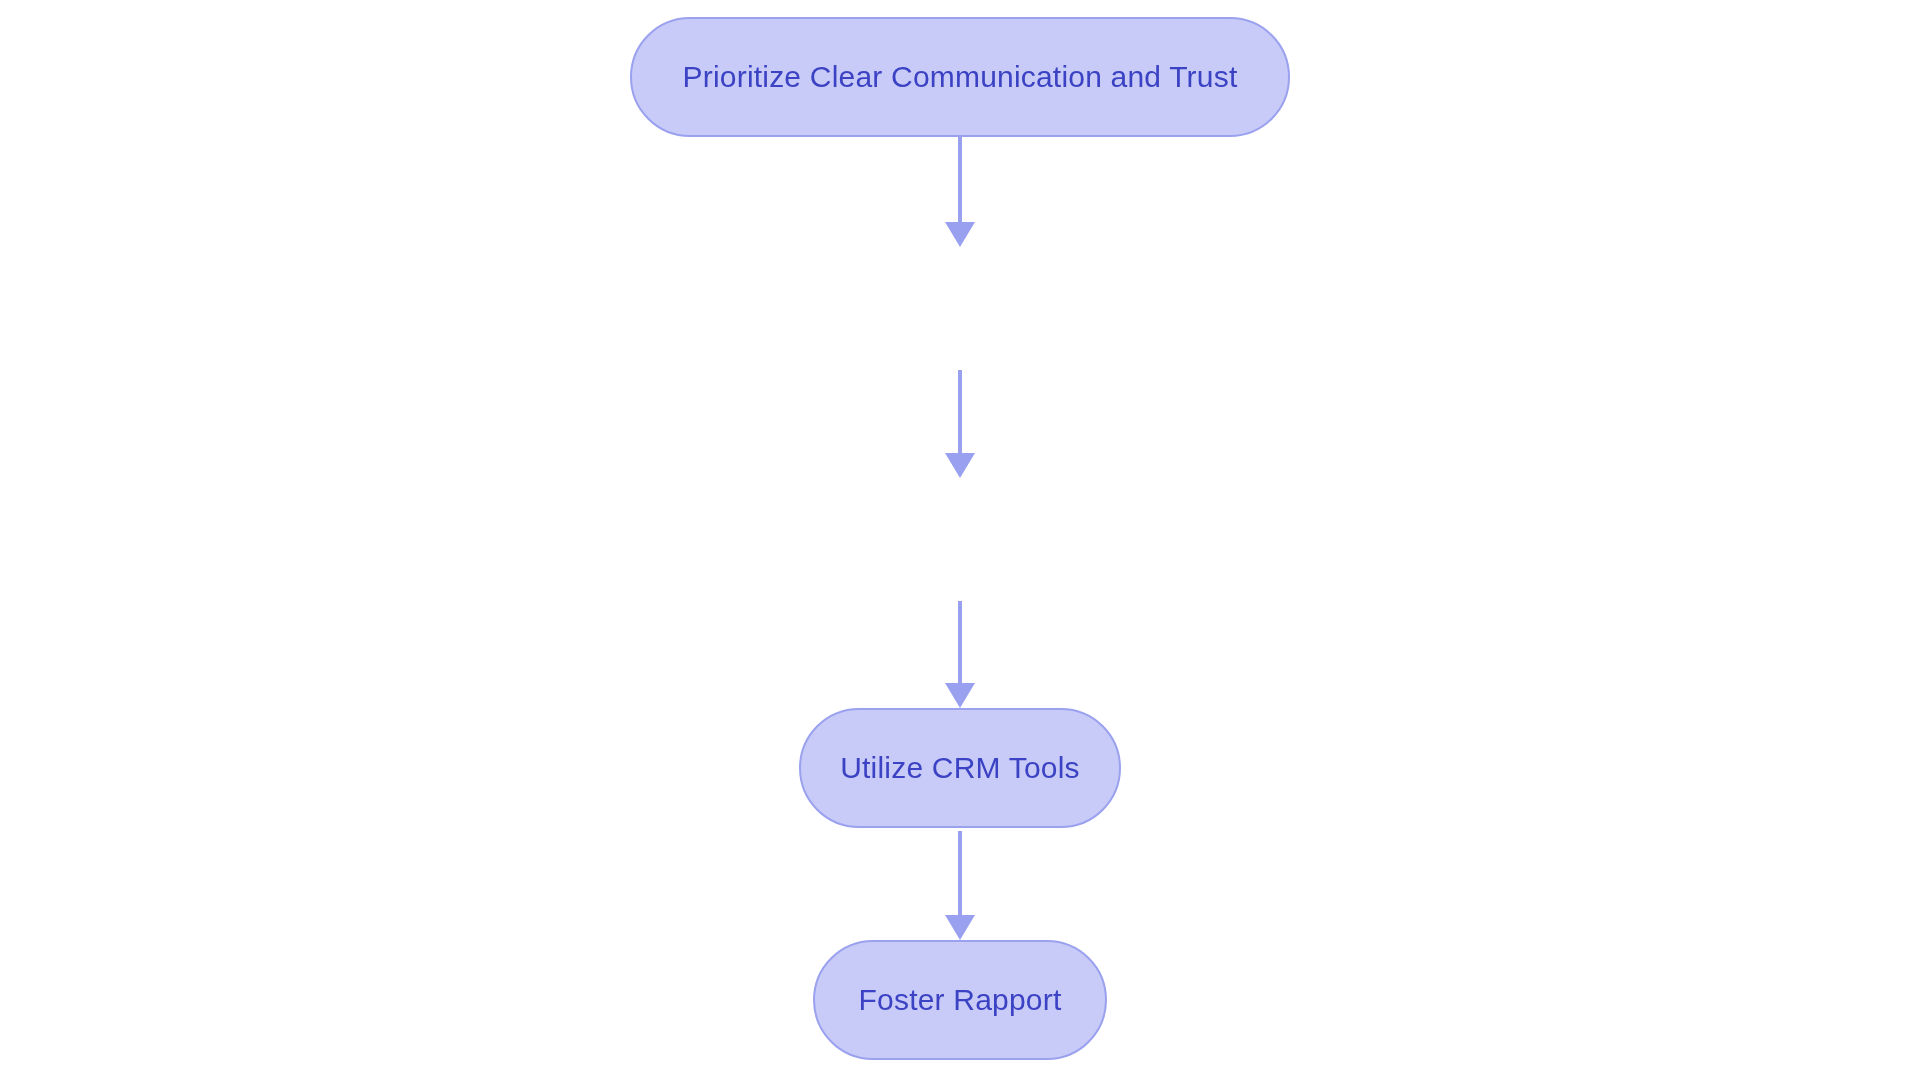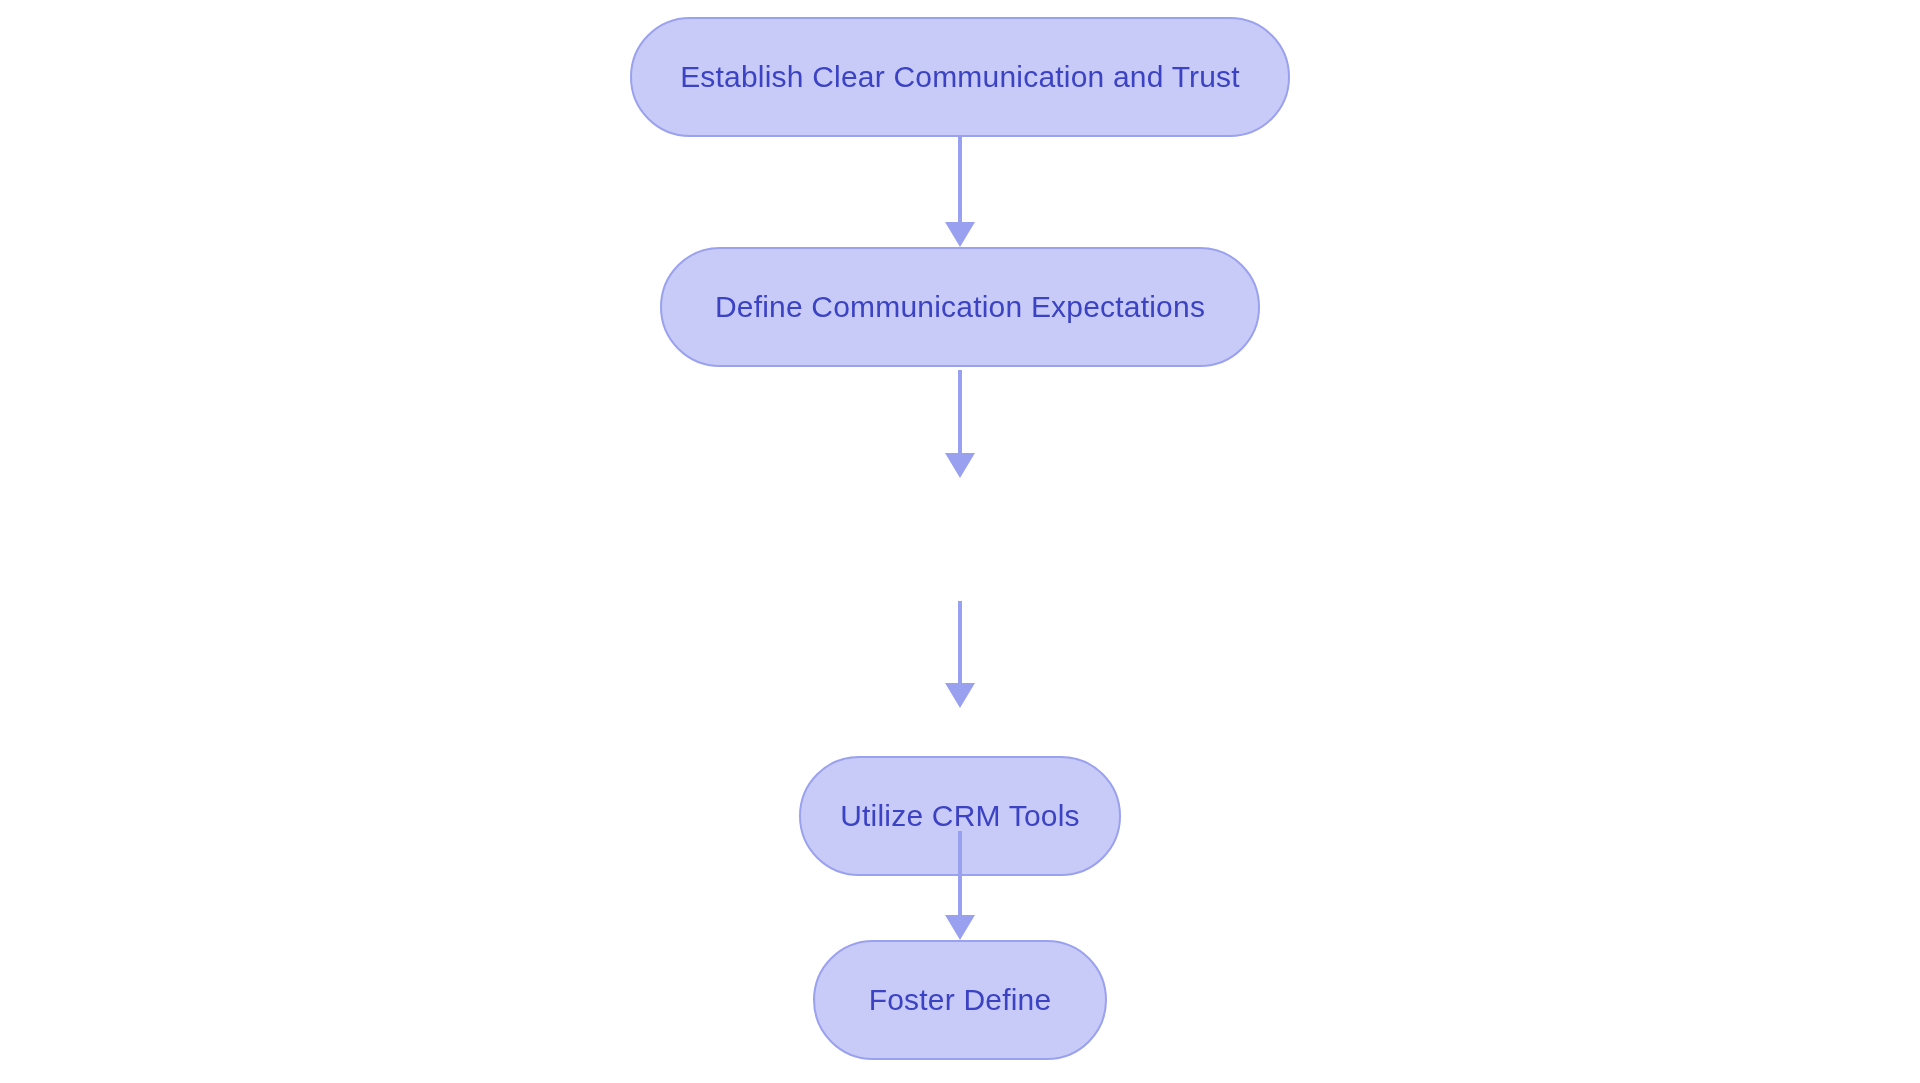--- a/index.html
+++ b/index.html
@@ -29,21 +29,21 @@
     justify-content: center;
     color: var(--node-text, #3b42c3);
     font-size: 30px;
     letter-spacing: 0.2px;
     white-space: nowrap;
     text-align: center;
   }
   .n1 { top: 17px;  width: 660px; }
   .n2 { top: 247px; width: 600px; }
   .n3 { top: 478px; width: 434px; }
-  .n4 { top: 708px; width: 322px; margin-top: 48px; }
+  .n4 { top: 708px; width: 322px; }
   .n5 { top: 940px; width: 294px; }
 
   .flow-arrow {
     position: absolute;
     left: 50%;
     transform: translateX(-50%);
     width: 30px;
     display: flex;
     flex-direction: column;
     align-items: center;
@@ -66,31 +66,28 @@
     border-right: 15px solid transparent;
     border-top: 25px solid var(--arrow-color, #9aa0f0);
   }
 </style>
 </head>
 <body>
 
 <div class="canvas">
 
   <div class="flow-node n1">
-    <span>Establish Clear Communication and Trust</span>
+    <span>Prioritize Clear Communication and Trust</span>
   </div>
 
   <div class="flow-arrow a1">
     <div class="shaft"></div>
     <div class="head"></div>
   </div>
 
-  <div class="flow-node n2">
-    <span>Define Communication Expectations</span>
-  </div>
 
   <div class="flow-arrow a2">
     <div class="shaft"></div>
     <div class="head"></div>
   </div>
 
 
   <div class="flow-arrow a3">
     <div class="shaft"></div>
     <div class="head"></div>
@@ -99,16 +96,16 @@
   <div class="flow-node n4">
     <span>Utilize CRM Tools</span>
   </div>
 
   <div class="flow-arrow a4">
     <div class="shaft"></div>
     <div class="head"></div>
   </div>
 
   <div class="flow-node n5">
-    <span>Foster Define</span>
+    <span>Foster Rapport</span>
   </div>
 
 </div>
 
 </body></html>

